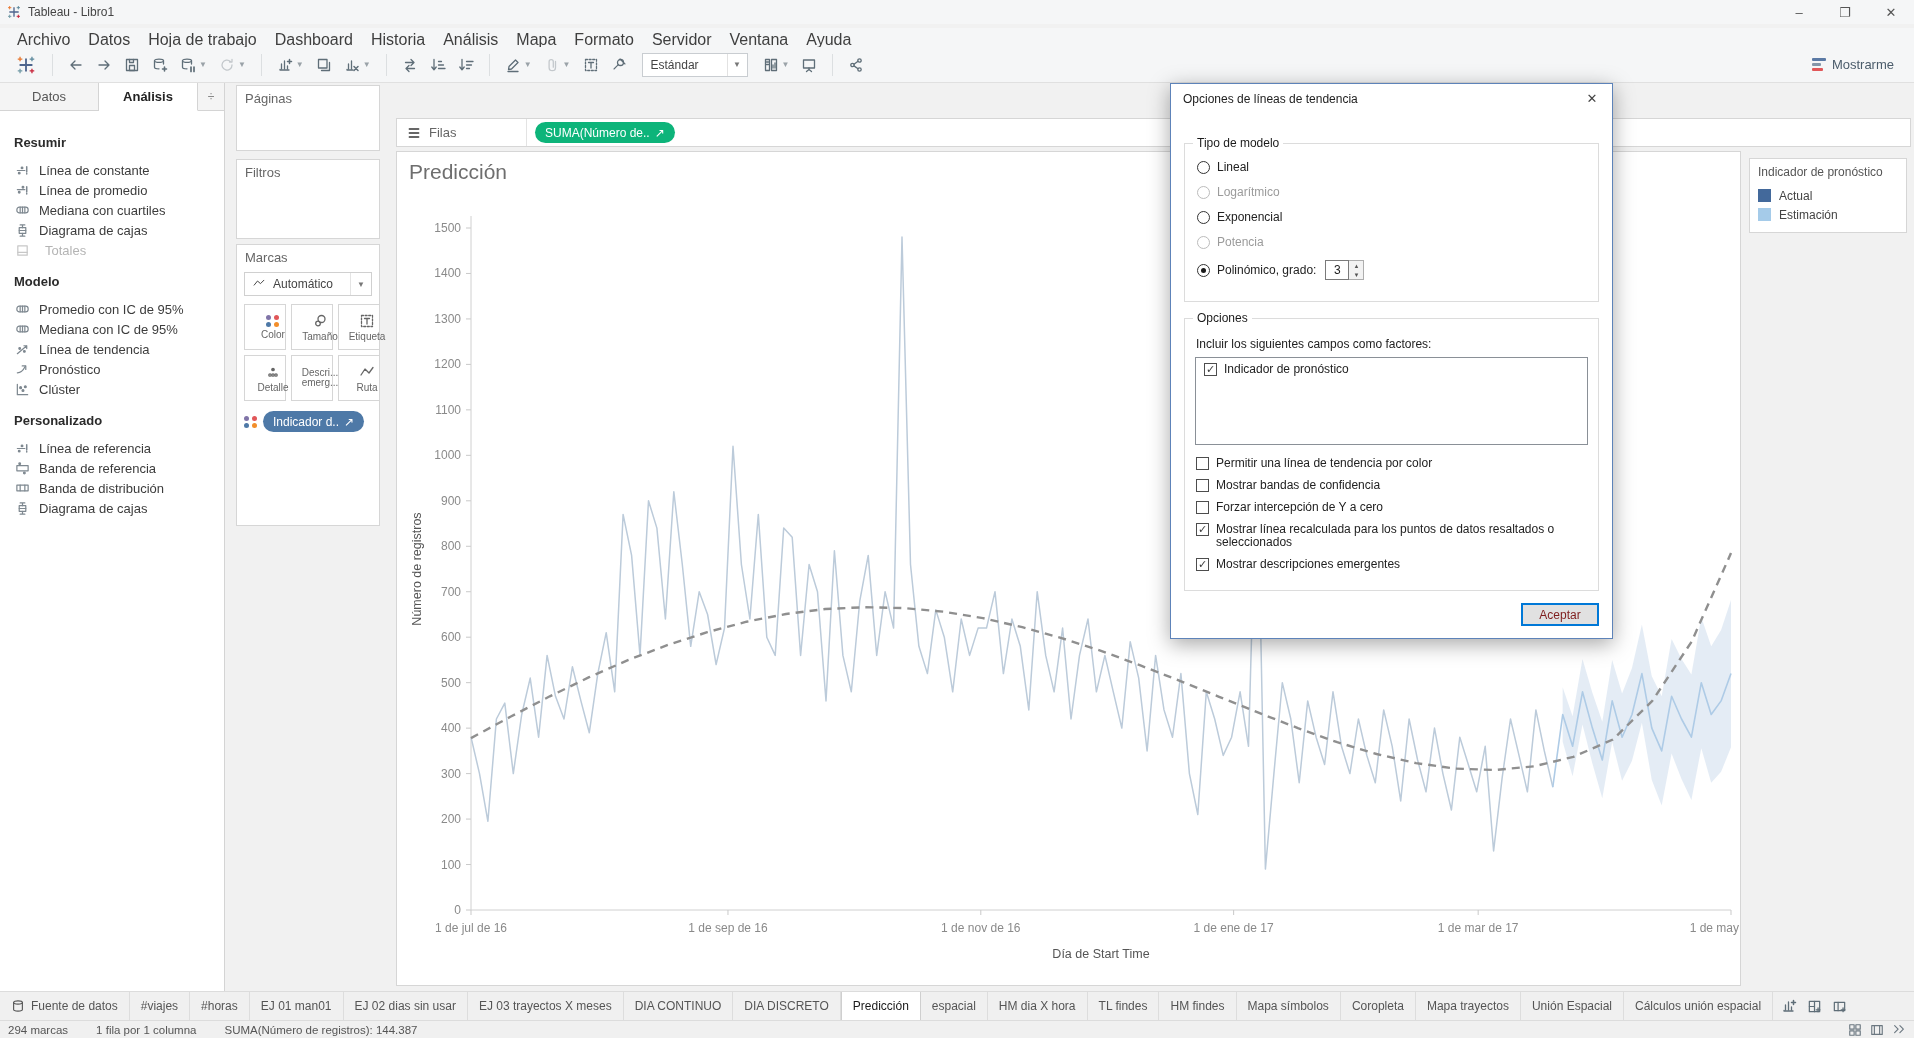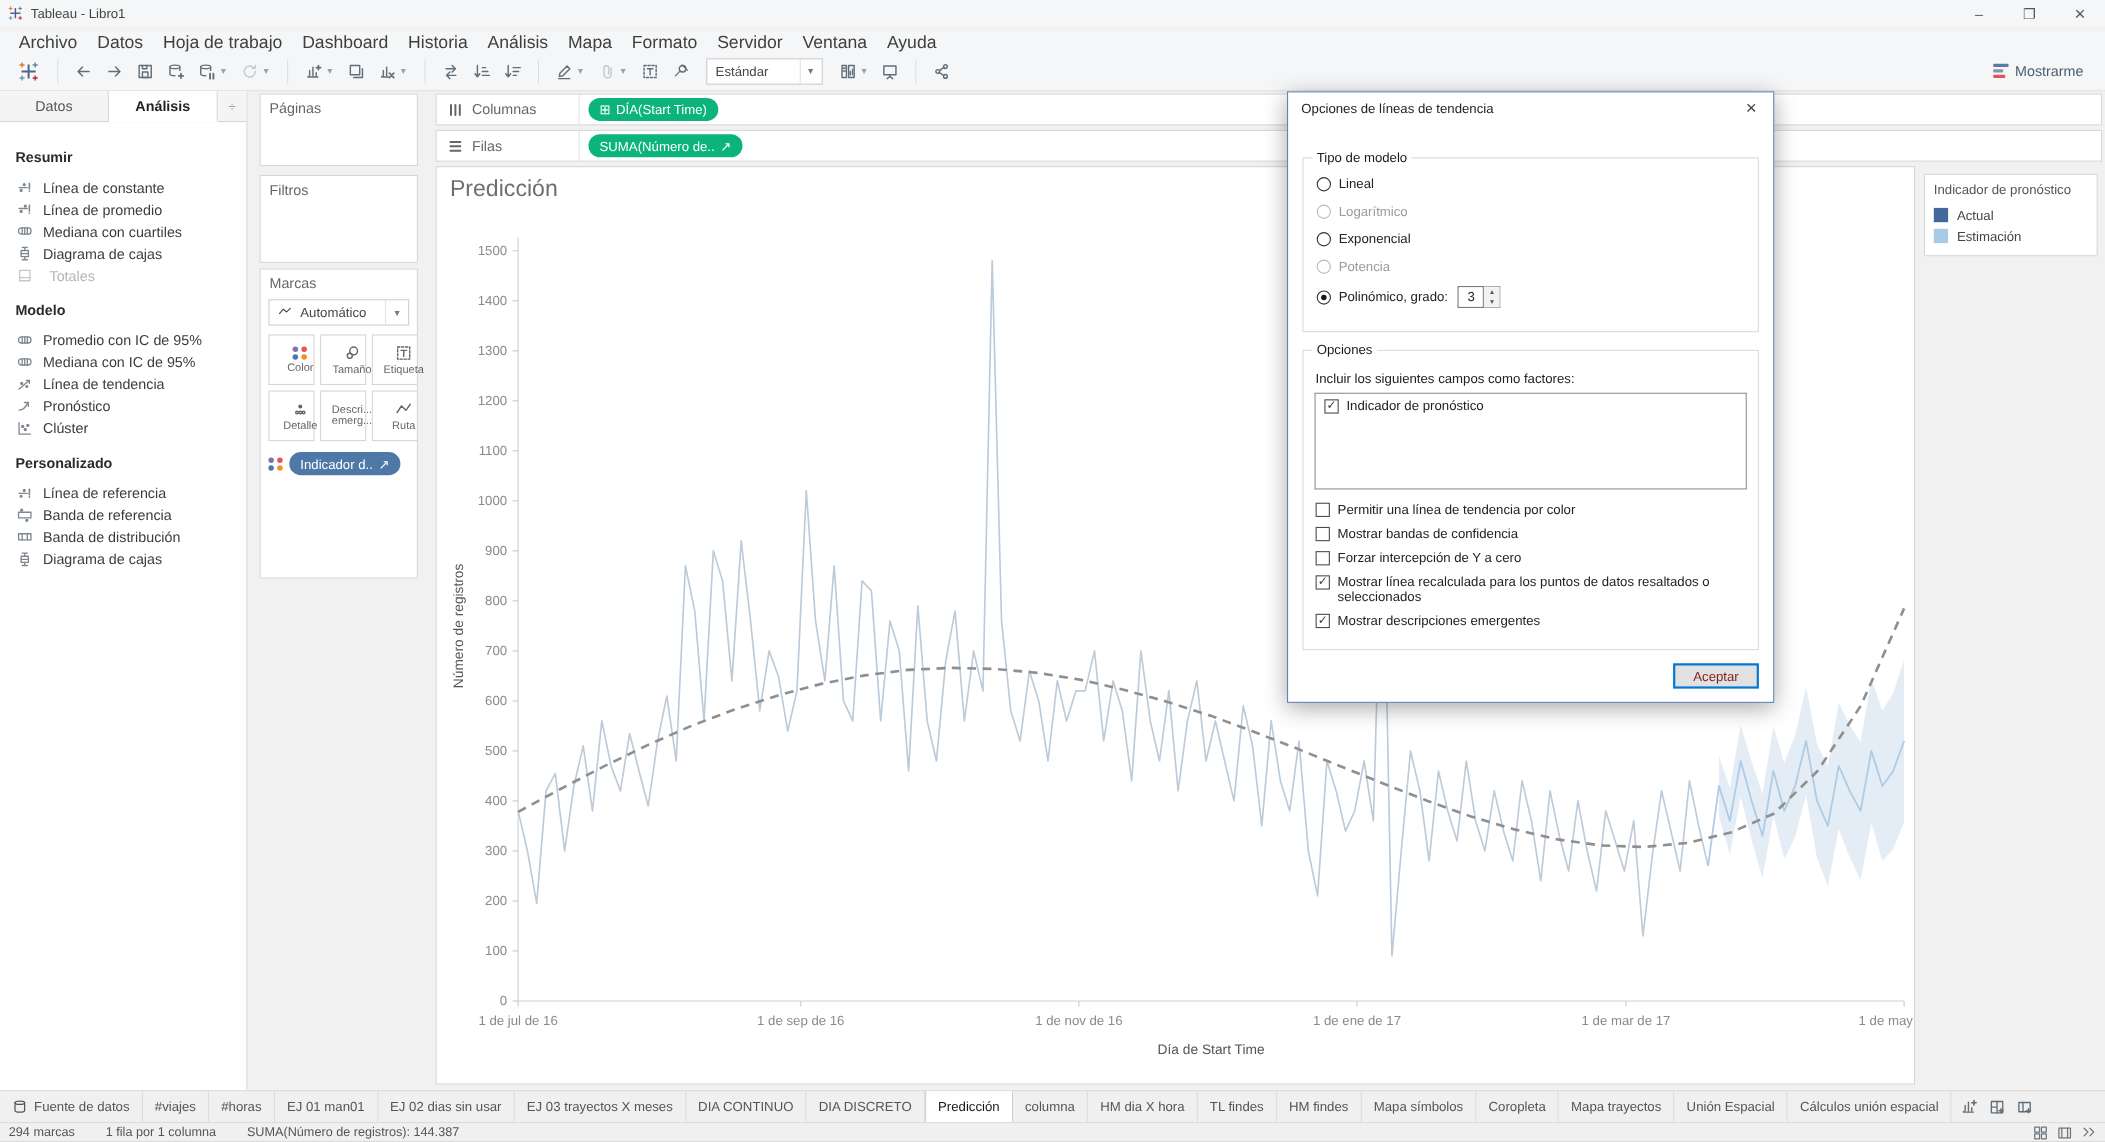--- a/index.html
+++ b/index.html
@@ -568,36 +568,20 @@
             <i style="background: rgb(242, 142, 43);"></i>
           </span>
         <span class="pill pill-blue">
           <span>Indicador d..</span>
           <span>↗</span>
         </span>
       </div>
     </div>
   </div>
 
-  <div class="shelf shelf-columns">
-    <div class="shelf-label">
-      <span id="cols-icon">
-          <svg class="i" width="16" height="16" viewBox="0 0 16 16" fill="none" stroke="currentColor" stroke-width="1.3" stroke-linecap="round" stroke-linejoin="round">
-            <path d="M4 3.5v9M8 3.5v9M12 3.5v9" stroke-width="1.8"></path>
-          </svg>
-        </span>
-      <span>Columnas</span>
-    </div>
-    <div class="shelf-pills">
-      <span class="pill pill-green">
-        <span>⊞</span>
-        <span>DÍA(Start Time)</span>
-      </span>
-    </div>
-  </div>
   <div class="shelf shelf-rows">
     <div class="shelf-label">
       <span id="rows-icon">
           <svg class="i" width="16" height="16" viewBox="0 0 16 16" fill="none" stroke="currentColor" stroke-width="1.3" stroke-linecap="round" stroke-linejoin="round">
             <path d="M3.5 4h9M3.5 8h9M3.5 12h9" stroke-width="1.8"></path>
           </svg>
         </span>
       <span>Filas</span>
     </div>
     <div class="shelf-pills">
@@ -786,21 +770,21 @@
       <div class="sheet-tab">
         <span>DIA CONTINUO</span>
       </div>
       <div class="sheet-tab">
         <span>DIA DISCRETO</span>
       </div>
       <div class="sheet-tab active">
         <span>Predicción</span>
       </div>
       <div class="sheet-tab">
-        <span>columna</span>
+        <span>espacial</span>
       </div>
       <div class="sheet-tab">
         <span>HM dia X hora</span>
       </div>
       <div class="sheet-tab">
         <span>TL findes</span>
       </div>
       <div class="sheet-tab">
         <span>HM findes</span>
       </div>

